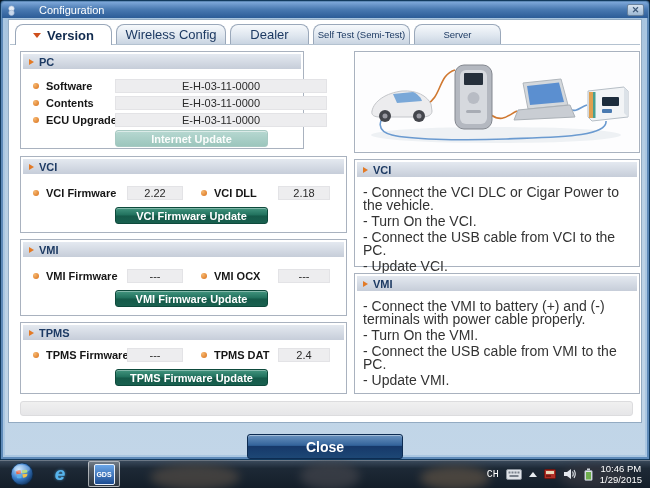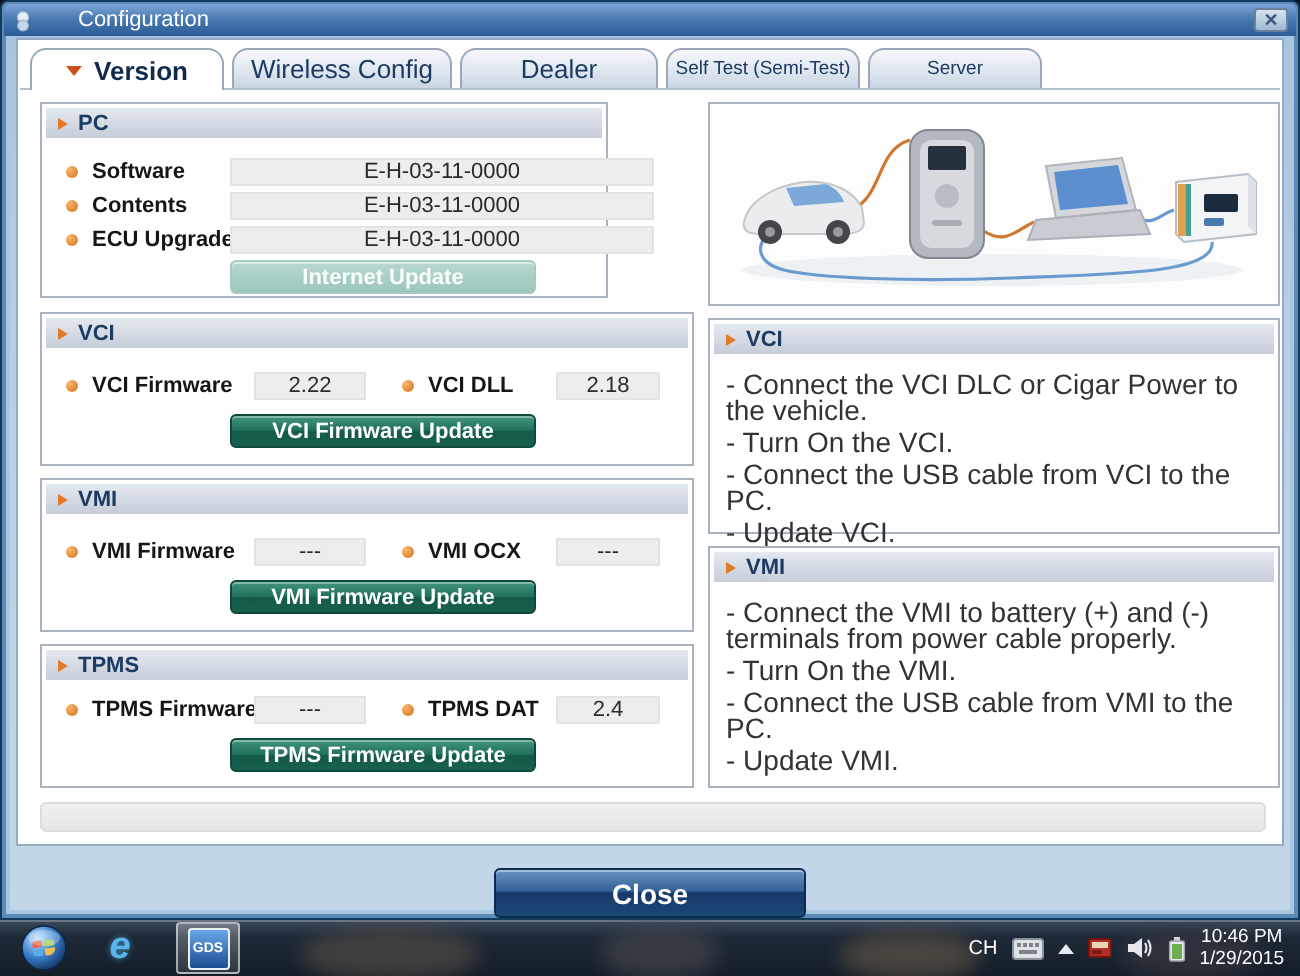--- a/index.html
+++ b/index.html
@@ -84,21 +84,21 @@
   .ie { width:24px; height:24px; margin-left:14px; flex:none; display:flex; align-items:center;
         justify-content:center; color:#57b4ec; font-size:19px; font-weight:bold;
         font-style:italic; text-shadow:0 0 3px rgba(90,180,240,.7); cursor:pointer; }
   .gds-btn { margin-left:16px; width:32px; height:26px; display:flex; align-items:center;
              justify-content:center; background:linear-gradient(rgba(255,255,255,.30),rgba(255,255,255,.10));
              border:1px solid rgba(255,255,255,.55); border-radius:2px; flex:none; cursor:pointer; }
   .gds-icon { width:21px; height:21px; background:linear-gradient(#6aa6e8,#1c4c92);
               border:1px solid #e8f0fa; border-radius:2px; display:flex; align-items:center;
               justify-content:center; color:#fff; font-size:7px; font-weight:bold; }
   .tray { margin-left:auto; display:flex; align-items:center; gap:7px; padding-right:4px; }
-  .tray-lang { color:#fff; font-size:10px; cursor:pointer; }
+  .tray-lang { color:#fff; font-size:10px; cursor:pointer;font-family:Liberation Mono, monospace; }
   .tray-arrow { width:0; height:0; border-bottom:5px solid #e8ecf0;
                 border-left:4px solid transparent; border-right:4px solid transparent; cursor:pointer; }
   .clock { color:#fff; font-size:9.5px; line-height:11px; text-align:center; cursor:pointer; }
   svg { display:block; }
 </style>
 </head>
 <body>
 
 <div class="window">
 
@@ -114,21 +114,21 @@
   <div class="content">
     <div class="tab-underline"></div>
     <div class="tabstrip">
       <div class="tab active" style="width:97px">
         <span class="tab-marker"></span>
         <span>Version</span>
       </div>
       <div class="tab" style="width:110px">
         <span>Wireless Config</span>
       </div>
-      <div class="tab" style="width:99px">
+      <div class="tab" style="width:79px">
         <span>Dealer</span>
       </div>
       <div class="tab" style="width:97px">
         <span>Self Test (Semi-Test)</span>
       </div>
       <div class="tab" style="width:87px">
         <span>Server</span>
       </div>
     </div>
 
@@ -257,21 +257,21 @@
         <div class="info-line">- Update VCI.</div>
       </div>
     </div>
 
     <div class="panel" style="left:345px; top:253px; width:286px; height:121px">
       <div class="panel-header">
         <span class="hdr-arrow"></span>
         <span class="panel-title">VMI</span>
       </div>
       <div class="info-lines">
-        <div class="info-line">- Connect the VMI to battery (+) and (-) terminals from power cable properly.</div>
+        <div class="info-line">- Connect the VMI to battery (+) and (-) terminals with power cable properly.</div>
         <div class="info-line">- Turn On the VMI.</div>
         <div class="info-line">- Connect the USB cable from VMI to the PC.</div>
         <div class="info-line">- Update VMI.</div>
       </div>
     </div>
 
     <div class="status-bar"></div>
   </div>
 
   <div class="close-btn">Close</div>

